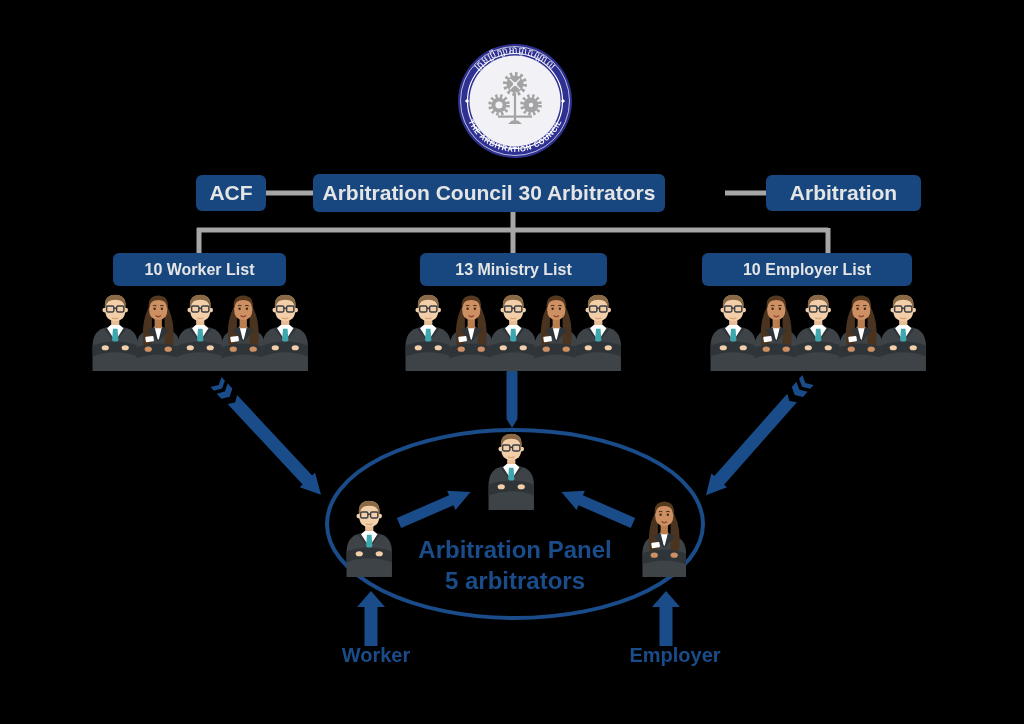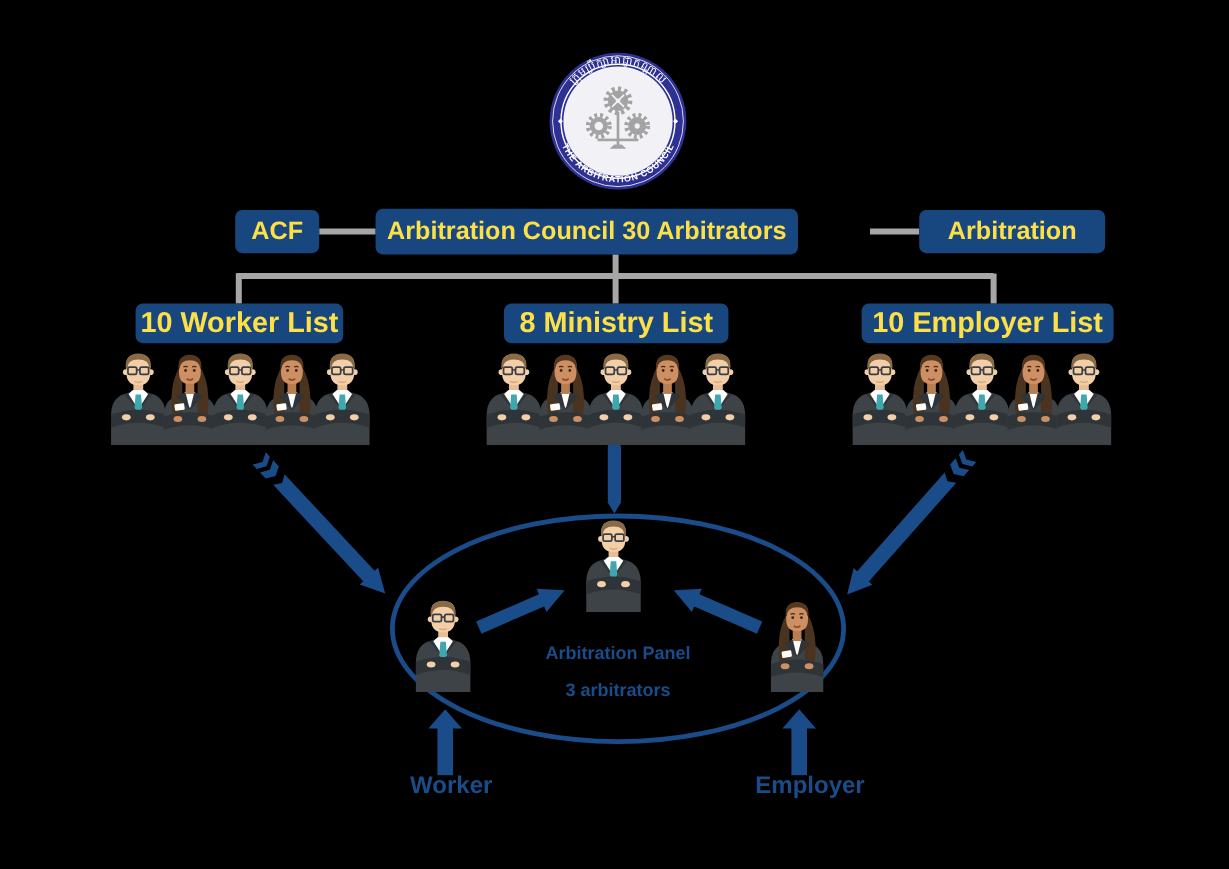--- a/index.html
+++ b/index.html
@@ -6,35 +6,35 @@
   .stage{
     position:relative;width:1024px;height:724px;background:var(--background,#000);
     overflow:hidden;font-family:"Liberation Sans",sans-serif;
   }
   .stage svg{display:block;}
   #overlay{position:absolute;left:0;top:0;z-index:1;}
   .navy{fill:var(--arrow-navy);}
   .navy-stroke{stroke:var(--arrow-navy);fill:none;}
   .gray-line{stroke:var(--connector-gray);stroke-width:5;fill:none;}
   .box{
-    position:absolute;z-index:2;background:var(--box-navy);color:#fde047;
+    position:absolute;z-index:2;background:var(--box-navy);color:#e5e5e5;
     display:flex;align-items:center;justify-content:center;
     font-weight:bold;border-radius:6px;white-space:nowrap;
   }
   .box.lvl1{font-size:21px;}
-  .box.lvl2{font-size:24px;}
+  .box.lvl2{font-size:16px;}
   .people-row{position:absolute;top:291px;display:flex;z-index:2;}
   .person{height:80px;width:54.5px;margin-left:-12px;flex:0 0 auto;}
   .person:first-child{margin-left:0;}
   .panel-person{position:absolute;z-index:2;width:54.5px;height:80px;}
   .navy-label{
     position:absolute;z-index:2;color:var(--label-navy);font-weight:bold;
     text-align:center;white-space:nowrap;
   }
-  .panel-title{font-size:15px;width:320px;}
+  .panel-title{font-size:24px;width:320px;}
   .foot-label{font-size:20px;width:140px;}
   #logo{position:absolute;left:457px;top:43px;z-index:2;}
   .logo-ring-text{fill:#fff;letter-spacing:0.6px;}
 </style>
 </head>
 <body>
 
 <svg width="0" height="0" style="position:absolute" aria-hidden="true">
   <defs>
     <symbol id="person-man" viewBox="0 0 60 88">
@@ -161,22 +161,22 @@
     </text>
     <rect x="8.5" y="56.5" width="3" height="3" fill="#FFFFFF" transform="rotate(45 10 58)"></rect>
     <rect x="104.5" y="56.5" width="3" height="3" fill="#FFFFFF" transform="rotate(45 106 58)"></rect>
   </svg>
 
   <div class="box lvl1" style="left:196px;top:175px;width:70px;height:36px;">ACF</div>
   <div class="box lvl1" style="left:313px;top:174px;width:352px;height:38px;">Arbitration Council 30 Arbitrators</div>
   <div class="box lvl1" style="left:766px;top:175px;width:155px;height:36px;">Arbitration</div>
 
   <div class="box lvl2" style="left:113px;top:253px;width:173px;height:33px;">10 Worker List</div>
-  <div class="box lvl2" style="left:420px;top:253px;width:187px;height:33px;">8 Ministry List</div>
-  <div class="box lvl2" style="left:718px;top:253px;width:210px;height:33px;">10 Employer List</div>
+  <div class="box lvl2" style="left:420px;top:253px;width:187px;height:33px;">13 Ministry List</div>
+  <div class="box lvl2" style="left:702px;top:253px;width:210px;height:33px;">10 Employer List</div>
 
   <div class="people-row" style="left:88px;">
       <svg viewBox="0 0 60 88" class="person">
         <use href="#person-man"></use>
       </svg>
       <svg viewBox="0 0 60 88" class="person">
         <use href="#person-woman"></use>
       </svg>
       <svg viewBox="0 0 60 88" class="person">
         <use href="#person-man"></use>
@@ -227,18 +227,18 @@
     <use href="#person-man"></use>
   </svg>
   <svg class="panel-person" style="left:342px;top:497px;" viewBox="0 0 60 88">
     <use href="#person-man"></use>
   </svg>
   <svg class="panel-person" style="left:637px;top:497px;" viewBox="0 0 60 88">
     <use href="#person-woman"></use>
   </svg>
 
   <div class="navy-label panel-title" style="left:355px;top:536px;">Arbitration Panel</div>
-  <div class="navy-label panel-title" style="left:355px;top:567px;">3 arbitrators</div>
+  <div class="navy-label panel-title" style="left:355px;top:567px;">5 arbitrators</div>
 
   <div class="navy-label foot-label" style="left:605px;top:644px;">Employer</div>
   <div class="navy-label foot-label" style="left:306px;top:644px;">Worker</div>
 
 </div>
 
 </body></html>

